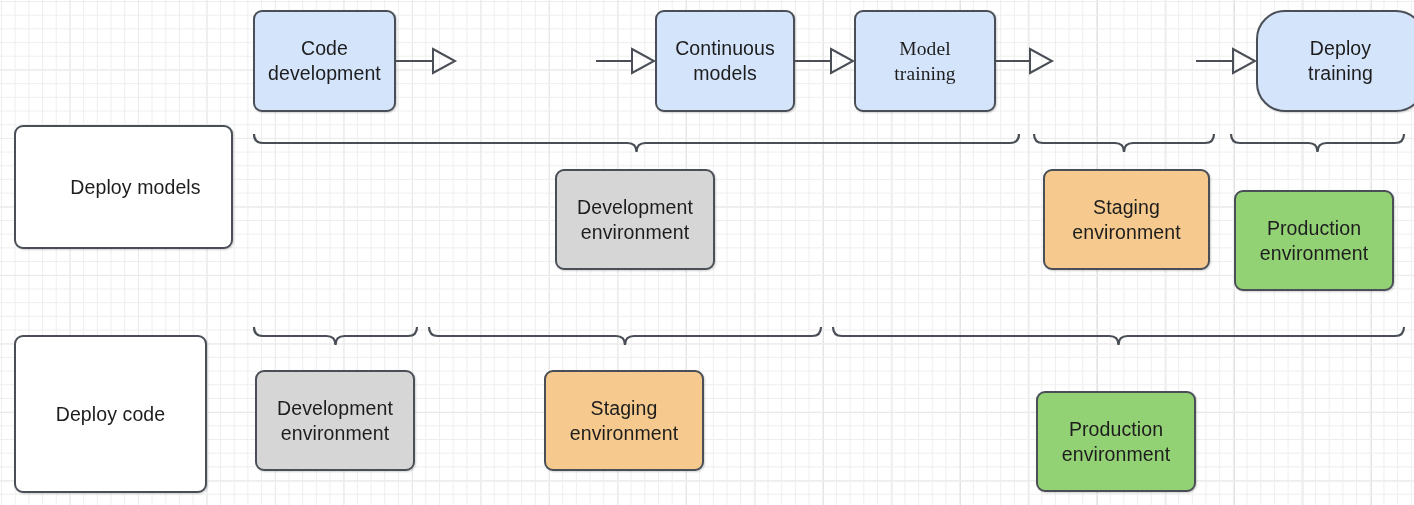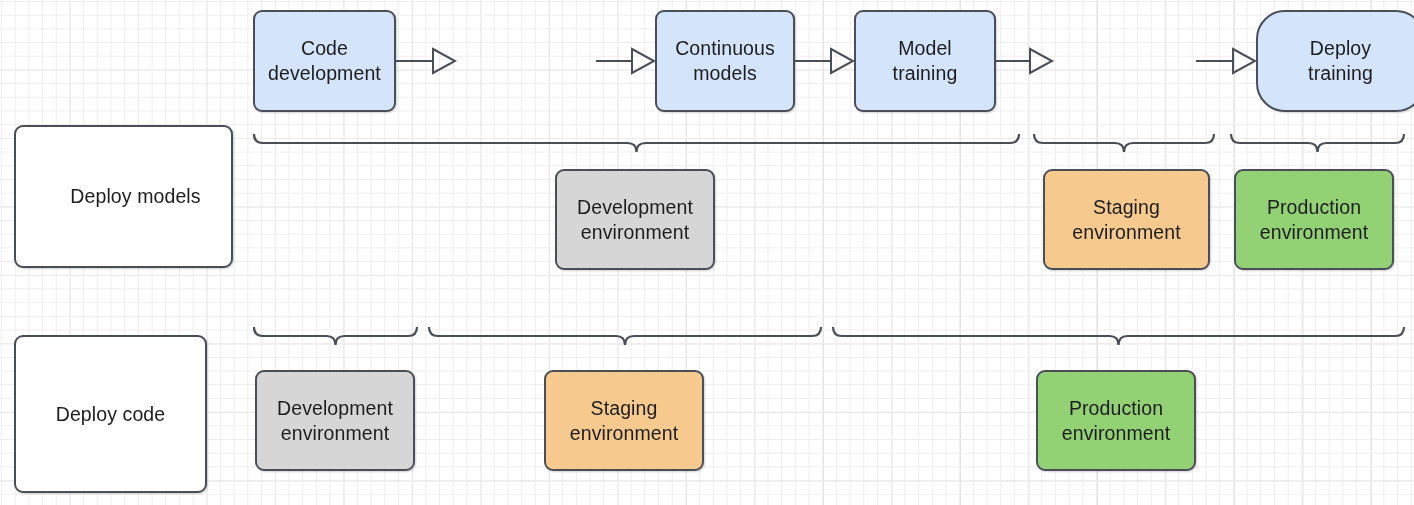--- a/index.html
+++ b/index.html
@@ -38,21 +38,21 @@
     font-family: "Liberation Sans", sans-serif;
     letter-spacing: 0.1px;
     box-shadow: 1px 1px 2px rgba(0,0,0,0.18);
   }
   .node span { display: block; padding: 0 6px; }
 
   .n-blue   { background: #d4e4fa; }
   .n-white  { background: #ffffff; }
   .n-gray   { background: #d6d6d6; }
   .n-orange { background: #f6ca8e; text-align: center; }
-  .n-green  { background: #93d175; }
+  .n-green  { background: #93d175; margin-top: 21px; }
 
   .connector { position: absolute; }
   .brace { position: absolute; }
   svg { display: block; overflow: visible; }
 </style>
 </head>
 <body>
 
 <div id="canvas">
     <div class="node n-blue" style="left: 253px; top: 10px; width: 143px; height: 102px;">
@@ -60,21 +60,21 @@
         <span>Code</span>
         <span>development</span>
       </div>
     </div>
     <div class="node n-blue" style="left: 655px; top: 10px; width: 140px; height: 102px;">
       <div>
         <span>Continuous</span>
         <span>models</span>
       </div>
     </div>
-    <div class="node n-blue" style="left: 854px; top: 10px; width: 142px; height: 102px;">
+    <div class="node n-blue" style="left: 854px; top: 10px; width: 142px; height: 102px; font-family: Liberation Serif, serif;">
       <div>
         <span>Model</span>
         <span>training</span>
       </div>
     </div>
     <div class="node n-blue" style="left: 1256px; top: 10px; width: 169px; height: 102px; border-radius: 29px;">
       <div>
         <span>Deploy</span>
         <span>training</span>
       </div>
@@ -102,21 +102,21 @@
         <path d="M0 14 H34" stroke="#4a4f57" stroke-width="2" fill="none"></path>
         <path d="M34 2 L56 14 L34 26 Z" stroke="#4a4f57" stroke-width="2" fill="none" stroke-linejoin="miter"></path>
       </svg>
     </div>
     <div class="connector" style="left: 1196px; top: 47px; width: 60px; height: 28px;">
       <svg width="60" height="28" viewBox="0 0 60 28">
         <path d="M0 14 H37" stroke="#4a4f57" stroke-width="2" fill="none"></path>
         <path d="M37 2 L59 14 L37 26 Z" stroke="#4a4f57" stroke-width="2" fill="none" stroke-linejoin="miter"></path>
       </svg>
     </div>
-    <div class="node n-white" style="left: 14px; top: 125px; width: 219px; height: 143px; padding-left: 24px;">
+    <div class="node n-white" style="left: 14px; top: 125px; width: 219px; height: 124px; padding-left: 24px;">
       <div>Deploy models</div>
     </div>
     <div class="brace" style="left: 253px; top: 133px; width: 767px; height: 26px;">
       <svg width="767" height="26" viewBox="0 0 767 26">
         <path d="M1,1 Q1,10 10,10 H374.5 Q383.5,10 383.5,19 Q383.5,10 392.5,10 H757 Q766,10 766,1" stroke="#4a4f57" stroke-width="2.2" fill="none" stroke-linecap="butt"></path>
       </svg>
     </div>
     <div class="brace" style="left: 1033px; top: 133px; width: 182px; height: 26px;">
       <svg width="182" height="26" viewBox="0 0 182 26">
         <path d="M1,1 Q1,10 10,10 H82 Q91,10 91,19 Q91,10 100,10 H172 Q181,10 181,1" stroke="#4a4f57" stroke-width="2.2" fill="none" stroke-linecap="butt"></path>

